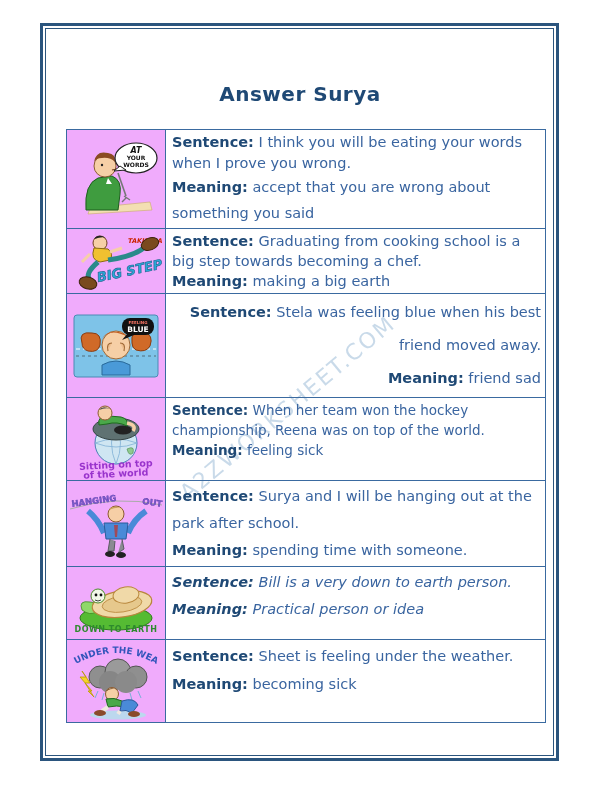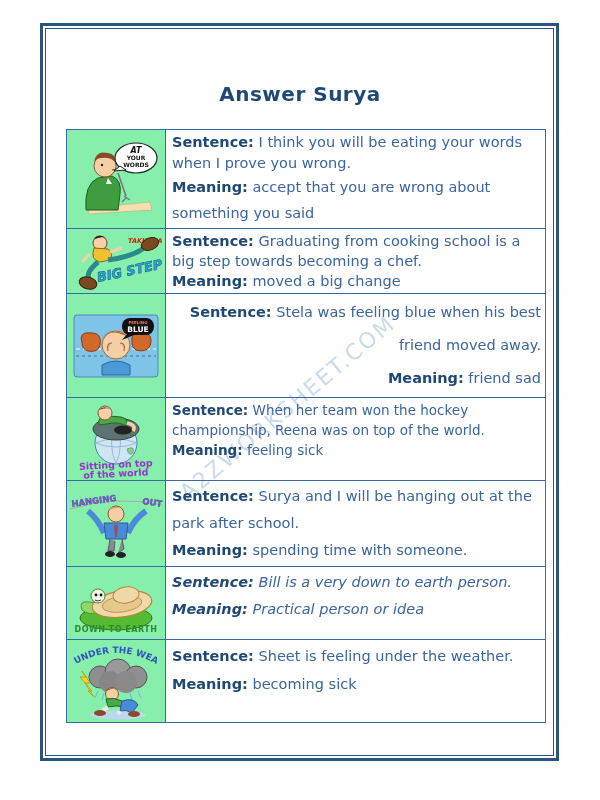--- a/index.html
+++ b/index.html
@@ -22,21 +22,21 @@
     position:absolute; left:183px; top:483px; white-space:nowrap;
     transform:rotate(-40deg); transform-origin:0 50%;
     font-size:22px; letter-spacing:2px; color:#7fa8cc; opacity:0.42;
     pointer-events:none;
   }
   table.answers {
     position:absolute; left:66px; top:129px; width:479px;
     border-collapse:collapse; table-layout:fixed;
   }
   table.answers td { border:1px solid #3A6AA0; box-sizing:border-box; }
-  td.img-cell { width:99px; text-align:center; vertical-align:middle; background:#86efac; }
+  td.img-cell { width:99px; text-align:center; vertical-align:middle; background:#f0abfc; }
   td.txt-cell {
     width:380px; vertical-align:top; padding:2px 4px 2px 6px;
     color:#3A65A0; font-size:14.5px;
   }
   td.txt-cell p { margin:0; }
   .lbl { font-weight:bold; color:#1F4975; }
   tr.r1 td.txt-cell { line-height:21px; }
   tr.r1 .mean { line-height:26px; }
   tr.r2 td.txt-cell { line-height:20px; }
   tr.r3 td.txt-cell { line-height:33px;text-align:right; }
@@ -95,21 +95,21 @@
         <path d="M24,18 Q20,30 30,32 L40,30 Q44,24 38,19 Z" fill="#f0c030" stroke="#8a6a10" stroke-width="1"></path>
         <path d="M20,24 L12,32 M40,22 L52,18" stroke="#f6cfa6" stroke-width="3" fill="none"></path>
         <path d="M28,32 Q14,44 20,50 M38,30 Q66,26 76,16" stroke="#2a8a8a" stroke-width="5" fill="none"></path>
         <ellipse cx="80" cy="14" rx="9" ry="6" fill="#7a4a1e" stroke="#3c220c" stroke-width="1" transform="rotate(-20 80 14)"></ellipse>
         <ellipse cx="18" cy="53" rx="9" ry="6" fill="#7a4a1e" stroke="#3c220c" stroke-width="1" transform="rotate(15 18 53)"></ellipse>
         <text x="28" y="52" font-size="13" font-weight="bold" font-style="italic" fill="#29a8d8" stroke="#1b5e86" stroke-width="0.6" transform="rotate(-12 28 52)">BIG STEP</text>
       </svg>
     </td>
     <td class="txt-cell">
       <p class="sent"><span class="lbl">Sentence:</span> <span>Graduating from cooking school is a big step towards becoming a chef.</span></p>
-      <p class="mean"><span class="lbl">Meaning:</span> <span>moved a big change</span></p>
+      <p class="mean"><span class="lbl">Meaning:</span> <span>making a big earth</span></p>
     </td>
   </tr>
 
   <tr class="r3">
     <td class="img-cell">
       <svg width="88" height="66" viewBox="0 0 88 66">
         <rect x="2" y="2" width="84" height="62" rx="3" fill="#7ec3e8" stroke="#4a8ab5" stroke-width="1"></rect>
         <line x1="4" y1="36" x2="84" y2="36" stroke="#ffffff" stroke-width="1" stroke-dasharray="4 3"></line>
         <line x1="4" y1="43" x2="84" y2="43" stroke="#333" stroke-width="0.6" stroke-dasharray="3 3"></line>
         <path d="M10,30 Q6,18 20,20 Q30,20 28,32 Q26,40 16,38 Q10,36 10,30" fill="#d06a28" stroke="#8a3c10" stroke-width="1"></path>

